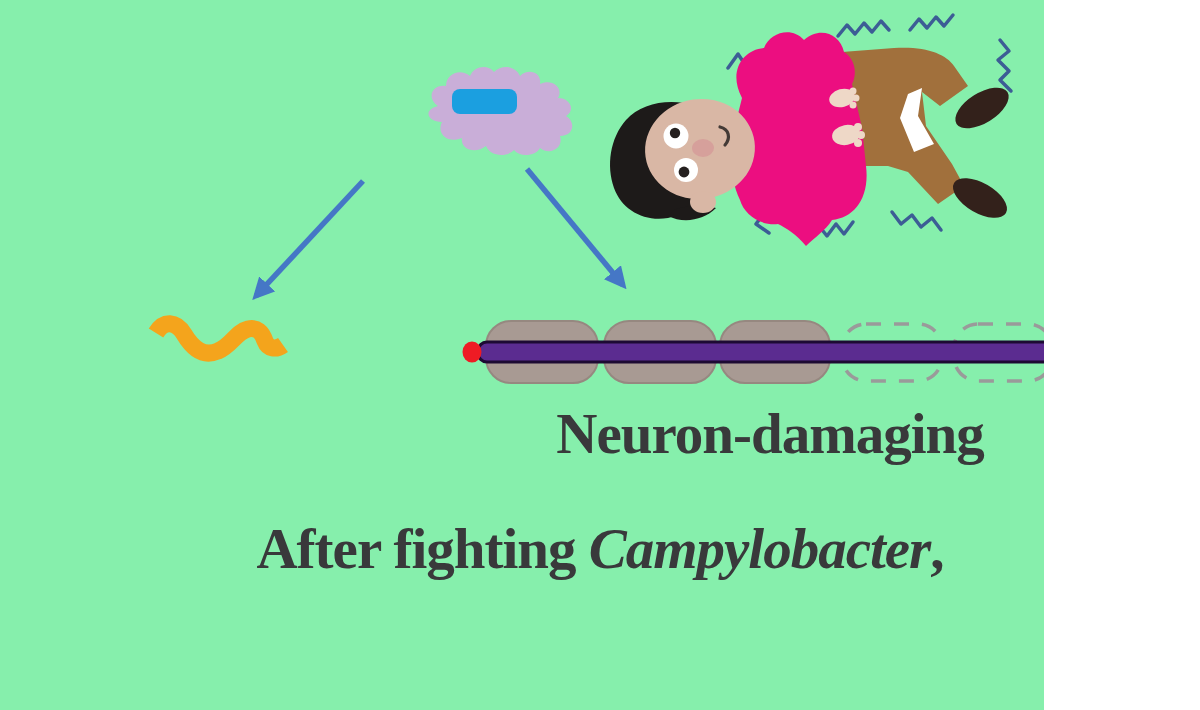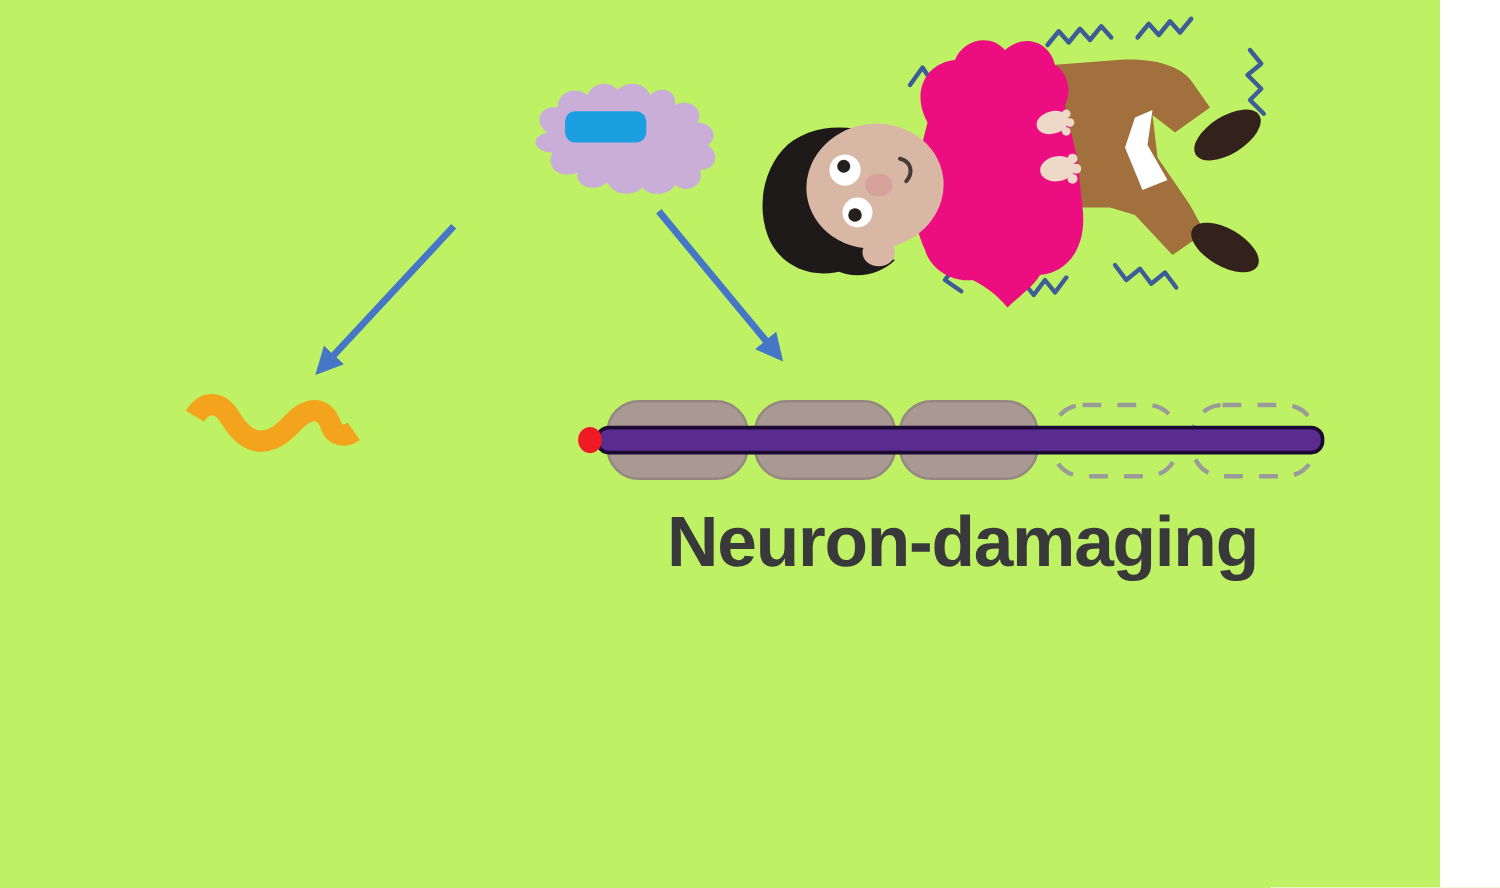--- a/index.html
+++ b/index.html
@@ -1,18 +1,18 @@
 <!DOCTYPE html>
 <html><head>
 <meta charset="utf-8">
 <style>
   html,body{margin:0;padding:0;background:#ffffff;}
   .stage{
-    position:relative;width:1152px;height:710px;background:#bef264;
-    overflow:hidden;font-family:Liberation Sans, sans-serif;
+    position:relative;width:1044px;height:710px;background:#86efac;
+    overflow:hidden;font-family:Liberation Serif, serif;
   }
   .stage svg{position:absolute;left:0;top:0;}
   .neuron-label{
     position:absolute;left:440px;top:401px;width:660px;
     text-align:center;font-size:57px;font-weight:700;color:#39393b;
     letter-spacing:-1px;white-space:nowrap;
   }
   .caption{
     position:absolute;left:0;top:517px;width:1200px;
     text-align:center;font-size:57px;font-weight:700;color:#39393b;
@@ -117,15 +117,16 @@
 
       <rect x="478" y="342" width="580" height="20" rx="9" stroke="#1d0a33" stroke-width="3" fill="#5b2c90"></rect>
 
       <ellipse cx="472" cy="352" rx="9.5" ry="10.5" fill="#ee1b24"></ellipse>
     </g>
   </svg>
 
   <div class="neuron-label">Neuron-damaging</div>
 
   <div class="caption">
+    <div><span>After fighting </span><span class="em">Campylobacter</span><span>,</span></div>
   </div>
 
 </div>
 
 </body></html>

